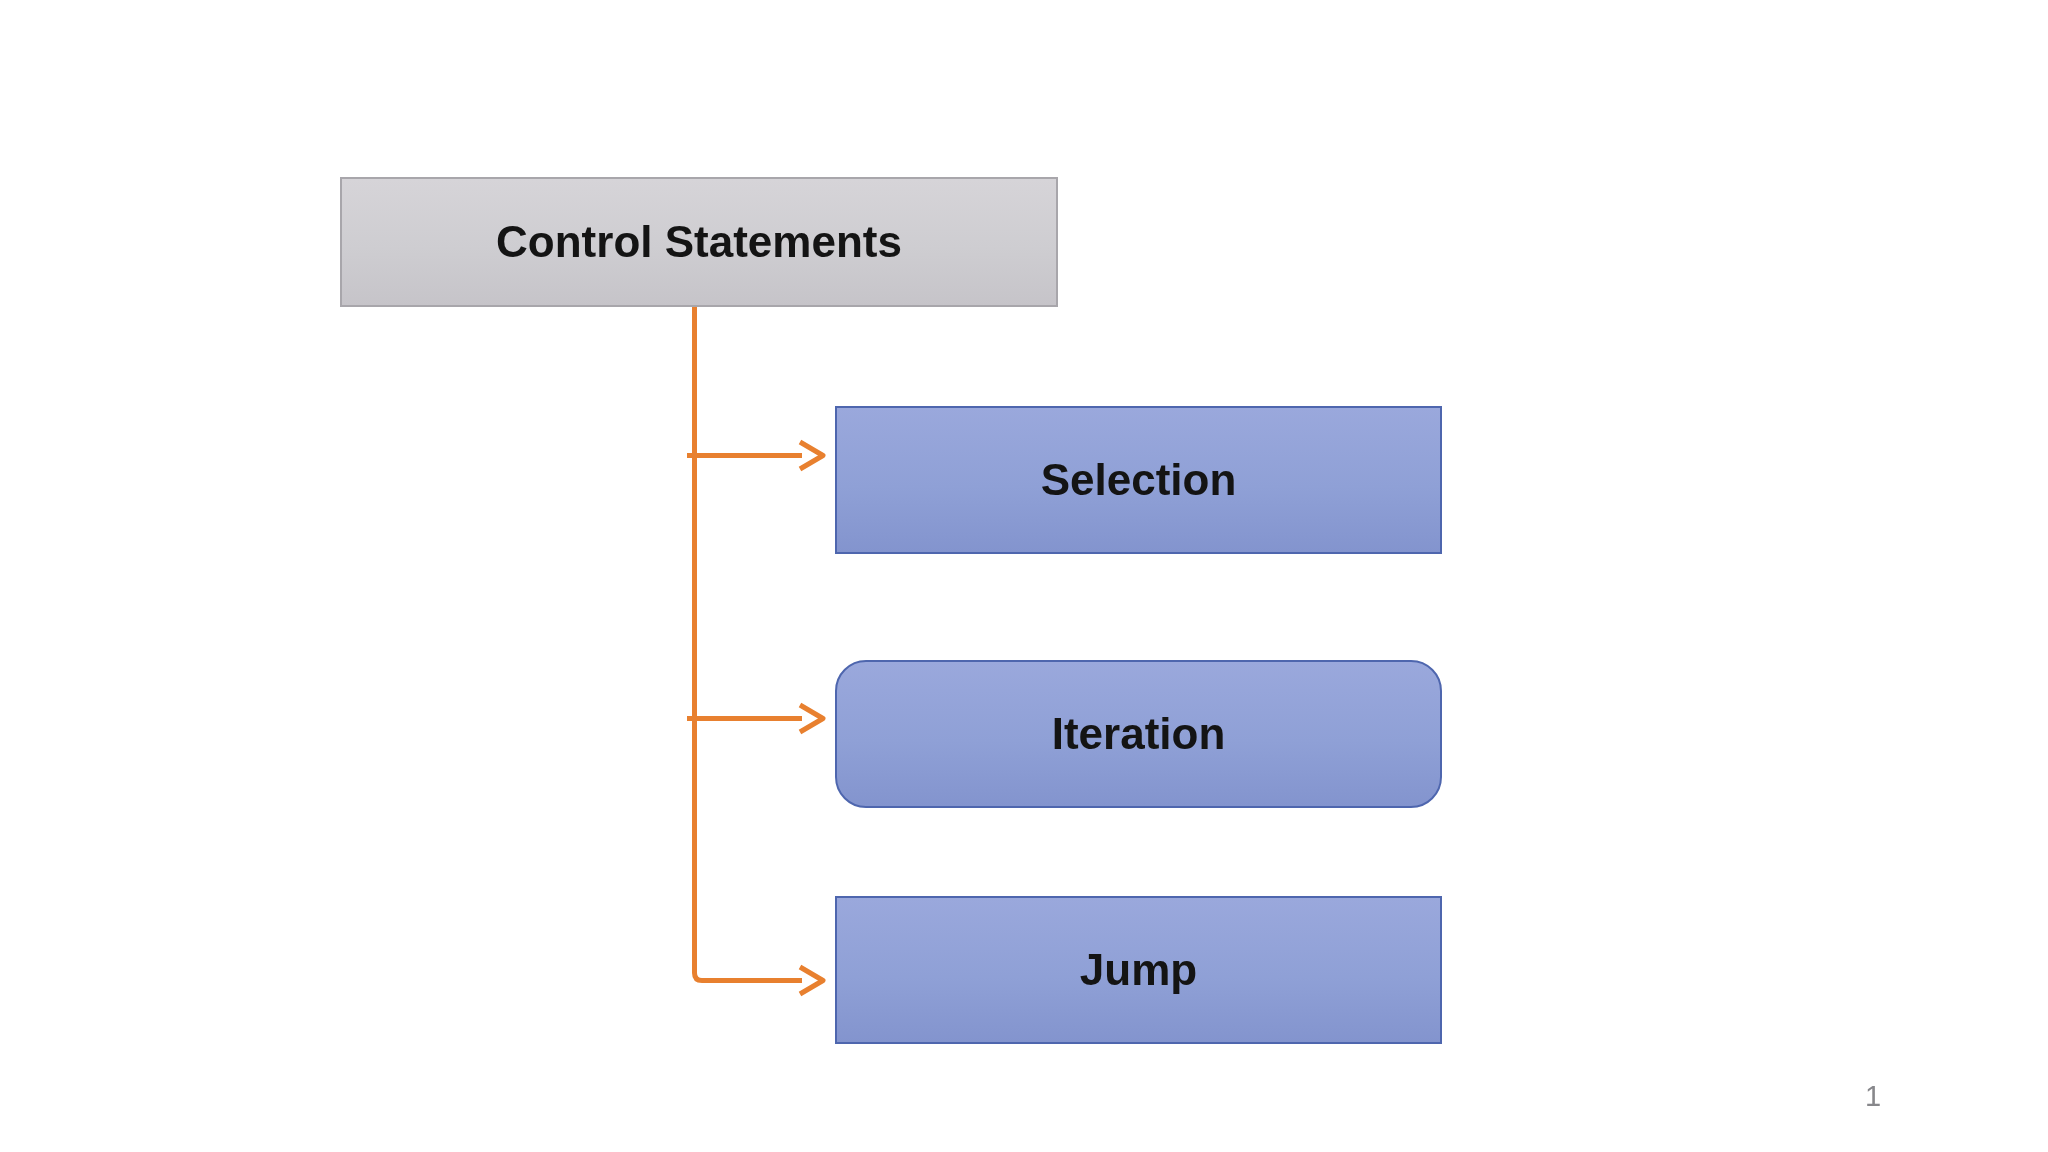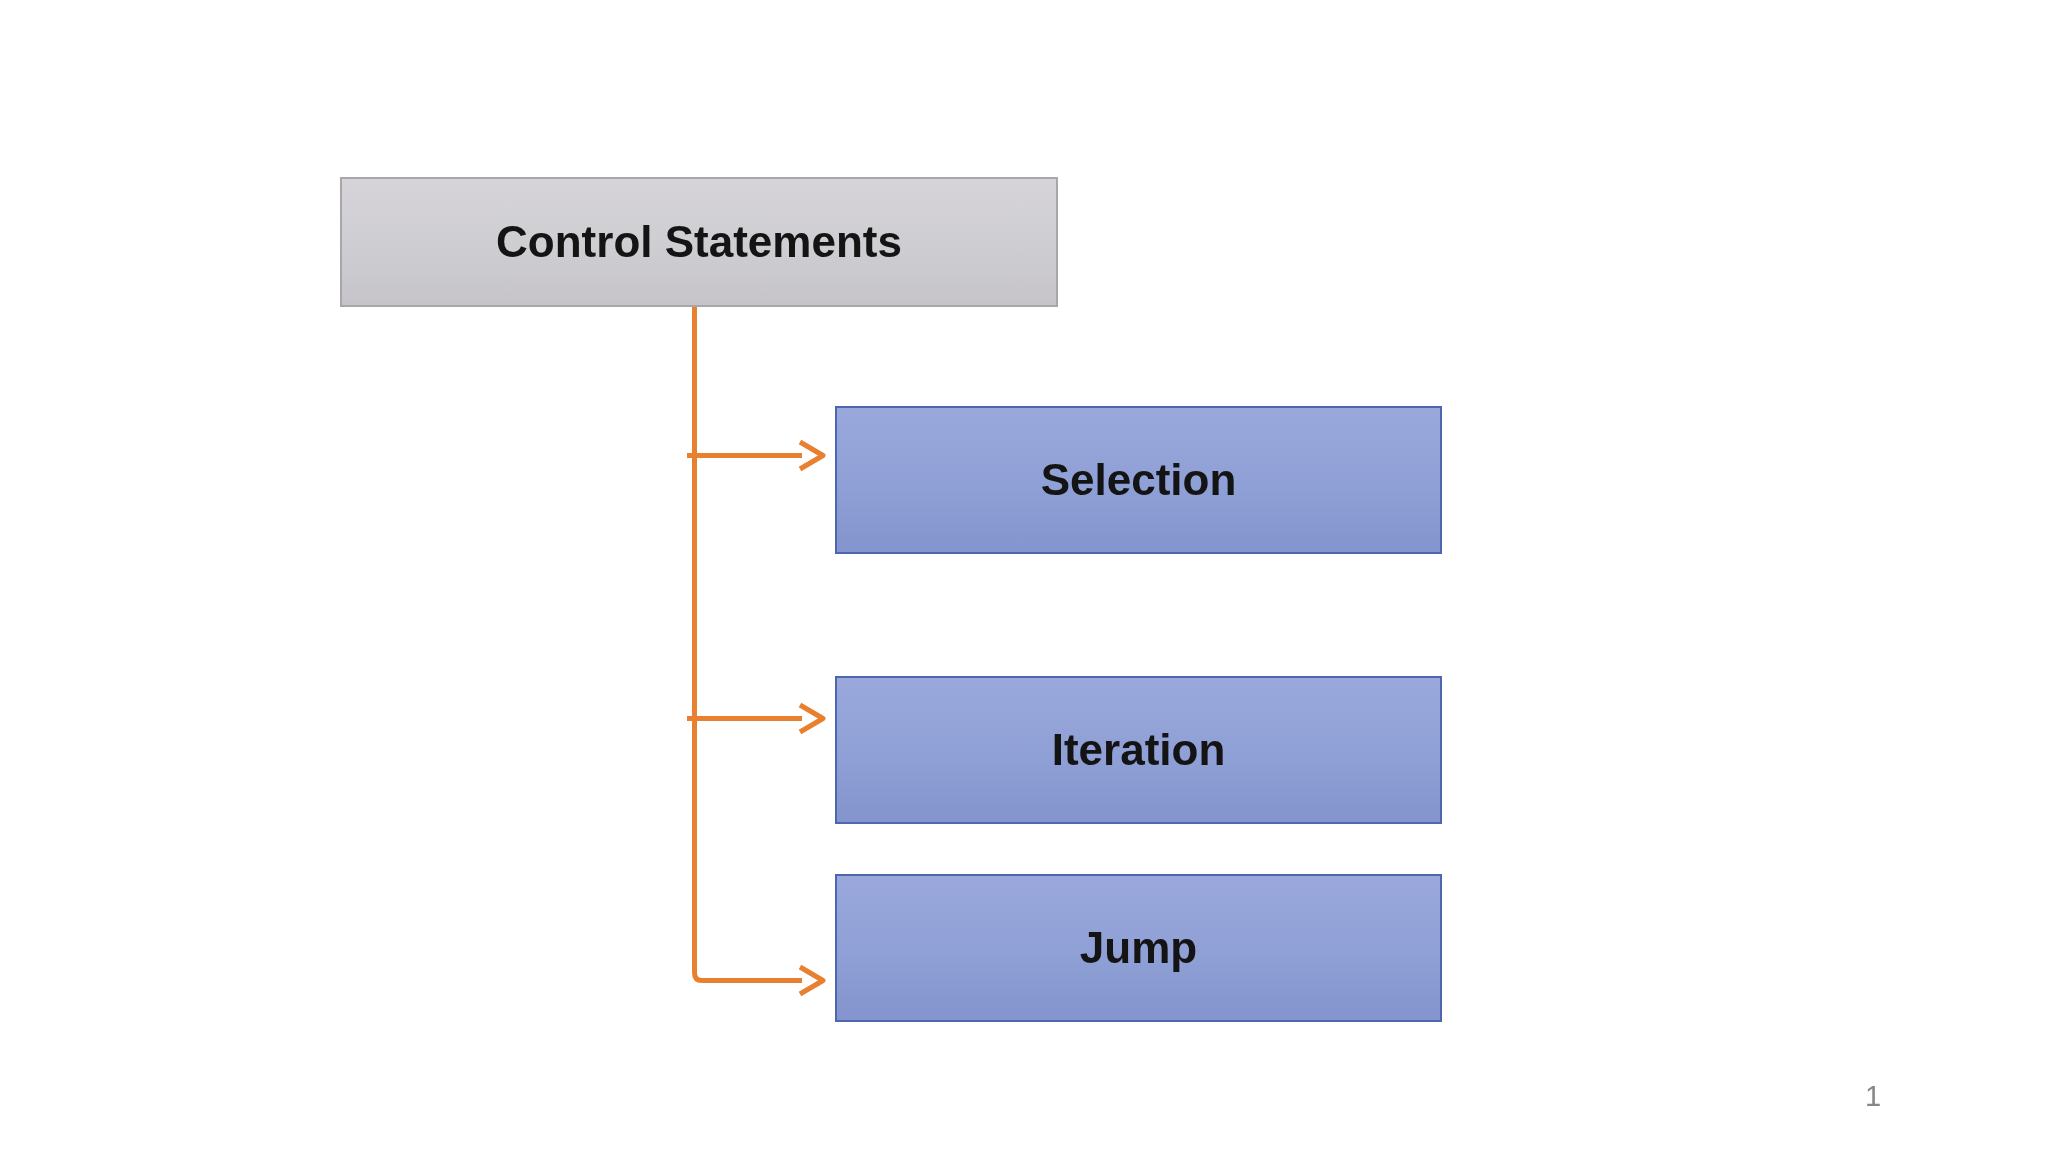--- a/index.html
+++ b/index.html
@@ -69,22 +69,22 @@
   }
   .node-child {
     left: 835px;
     width: 607px;
     height: 148px;
     background: linear-gradient(180deg, #9aa8dc 0%, #8fa0d6 55%, #8394ce 100%);
     border: 2px solid var(--child-border, #4e66ae);
     font-size: 44px;
   }
   .node-child.child-0 { top: 406px; }
-  .node-child.child-1 { top: 676px; }
-  .node-child.child-2 { top: 874px; }
+  .node-child.child-1 { top: 660px; border-radius: 31px; }
+  .node-child.child-2 { top: 896px; }
   .page-number {
     position: absolute;
     left: 1846px;
     top: 1080px;
     width: 54px;
     text-align: center;
     font-size: 29px;
     color: var(--page-number-gray, #87878b);
     font-weight: 400;
   }

